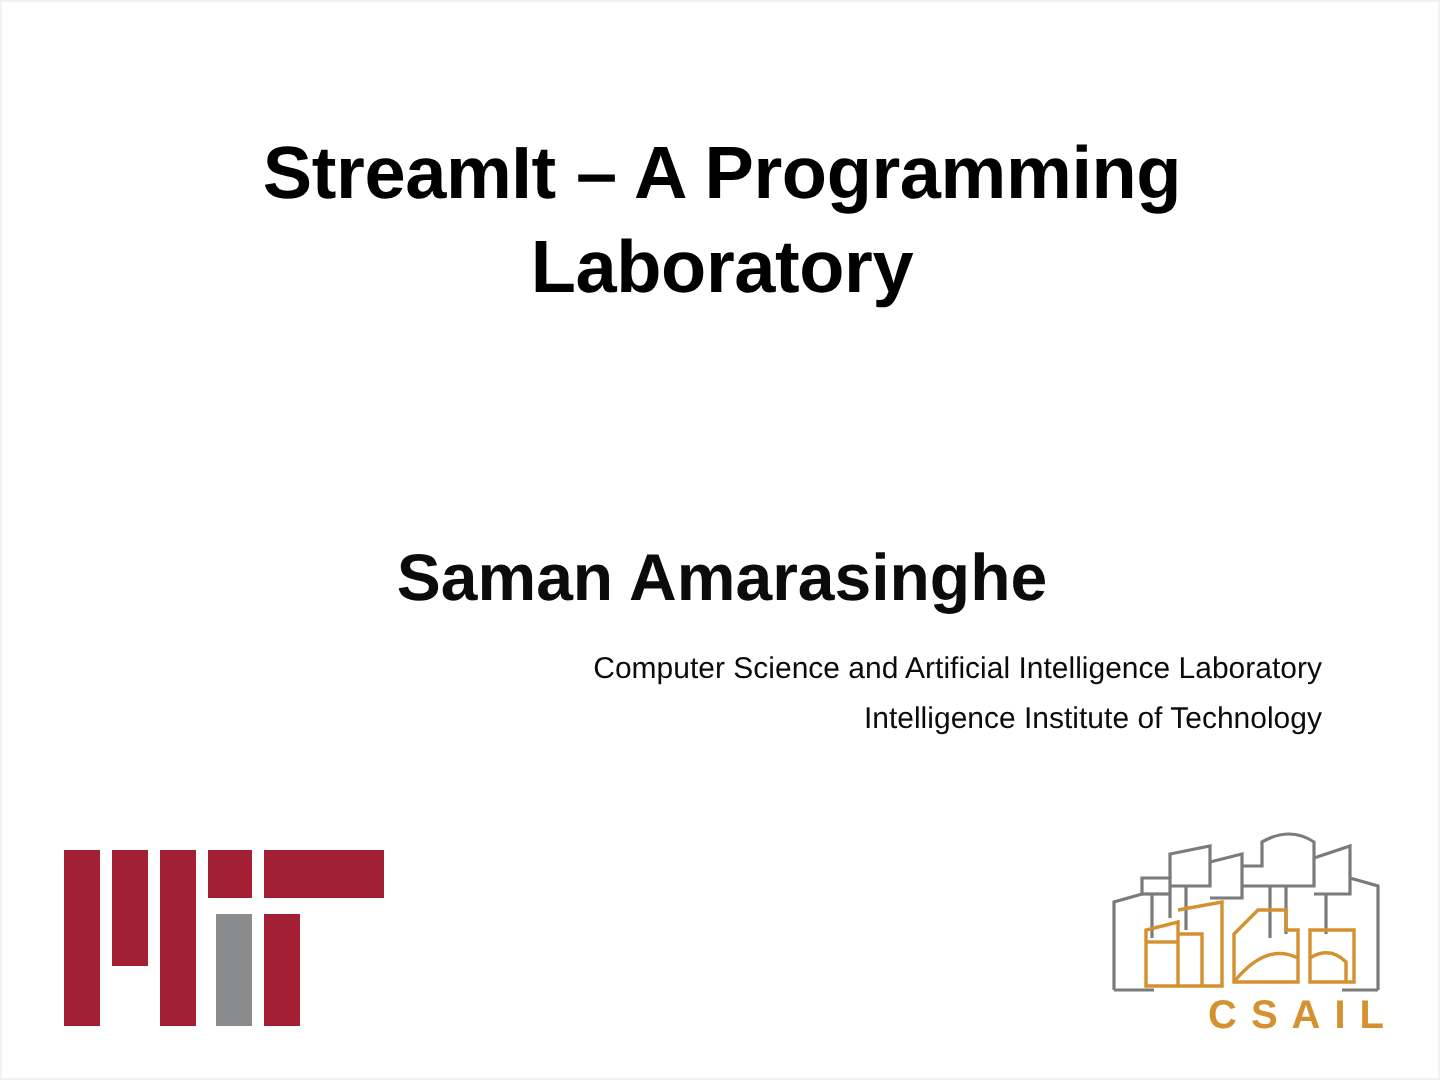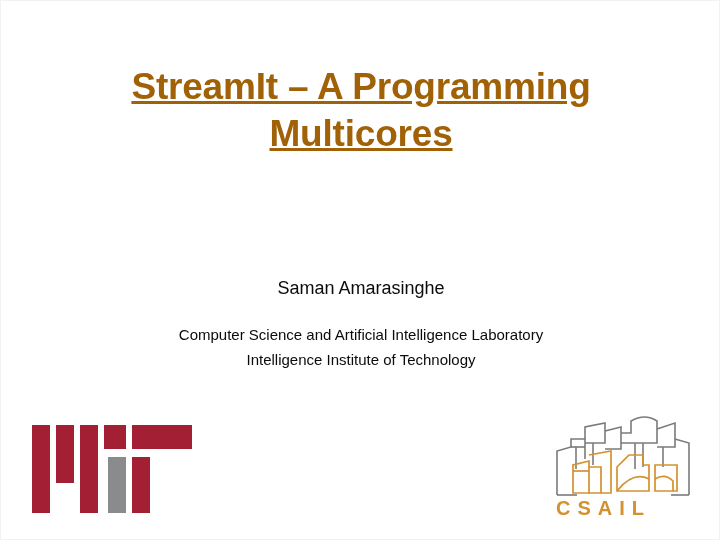--- a/index.html
+++ b/index.html
@@ -26,49 +26,49 @@
   .title-block {
     position: absolute;
     left: 60px;
     top: 62px;
     width: 600px;
     text-align: center;
   }
   .title-line {
     font-size: 37px;
     font-weight: bold;
-    color: #a16207;
+    color: #000000;
     line-height: 47px;
     letter-spacing: -0.2px;
     white-space: nowrap;
-    text-decoration: underline;
   }
 
   
   .author-block {
     position: absolute;
     left: 60px;
     top: 272px;
     width: 600px;
     text-align: center;
   }
   .author-name {
-    font-size: 18px;
-    font-weight: normal;
+    font-size: 33px;
+    font-weight: bold;
     color: #0b0b0b;
     line-height: 31px;
   }
   .affiliation {
     margin-top: 18px;
   }
   .affil-line {
     font-size: 15px;
     font-weight: normal;
     color: #0b0b0b;
     line-height: 25px;
+    text-align: right;
   }
 
   
   .mit-logo {
     position: absolute;
     left: 28px;
     top: 420px;
     width: 170px;
     height: 95px;
   }
@@ -90,36 +90,36 @@
     left: 0;
     top: 0;
     width: 150px;
     height: 95px;
   }
   .csail-word {
     position: absolute;
     left: 0;
     top: 88px;
     width: 150px;
-    text-align: left;
+    text-align: right;
     font-size: 20px;
     font-weight: bold;
     letter-spacing: 7px;
     text-indent: 7px;
     color: #d4912f;
   }
 </style>
 </head>
 <body>
 
 <div class="slide">
 
   <div class="title-block">
     <div class="title-line">StreamIt – A Programming</div>
-    <div class="title-line">Multicores</div>
+    <div class="title-line">Laboratory</div>
   </div>
 
   <div class="author-block">
     <div class="author-name">Saman Amarasinghe</div>
     <div class="affiliation">
       <div class="affil-line">Computer Science and Artificial Intelligence Laboratory</div>
       <div class="affil-line">Intelligence Institute of Technology</div>
     </div>
   </div>
 

